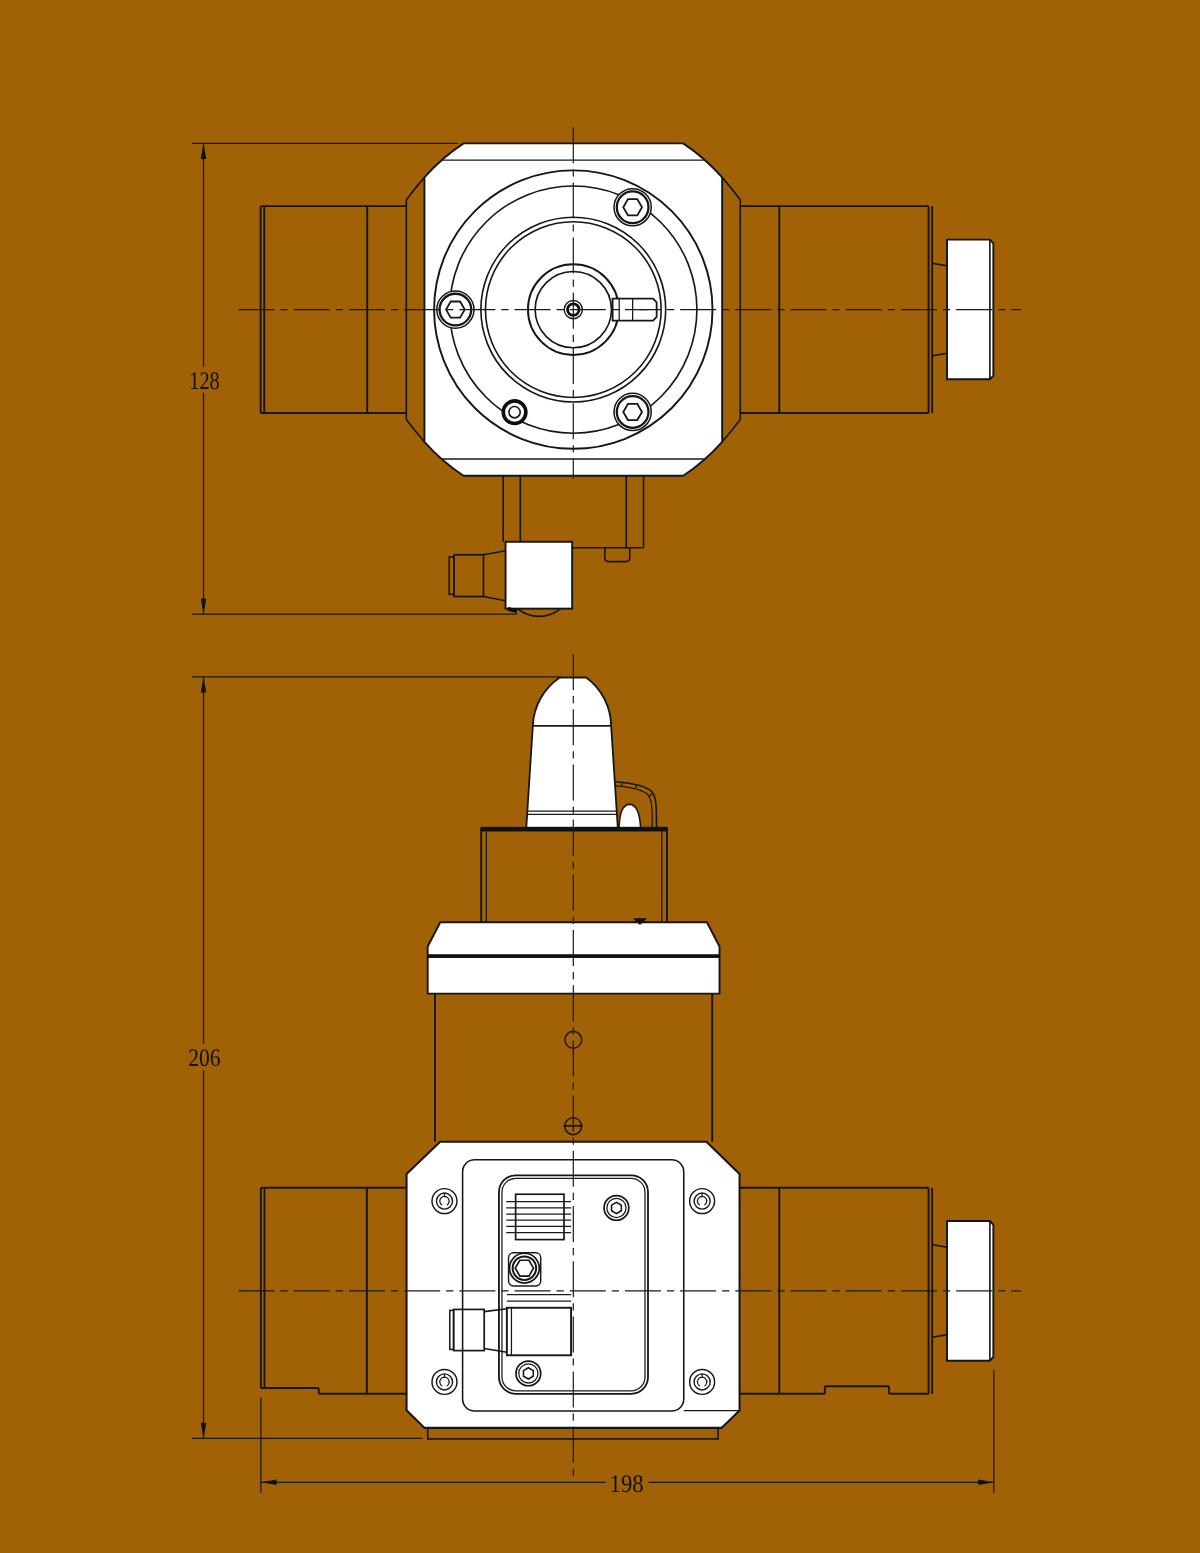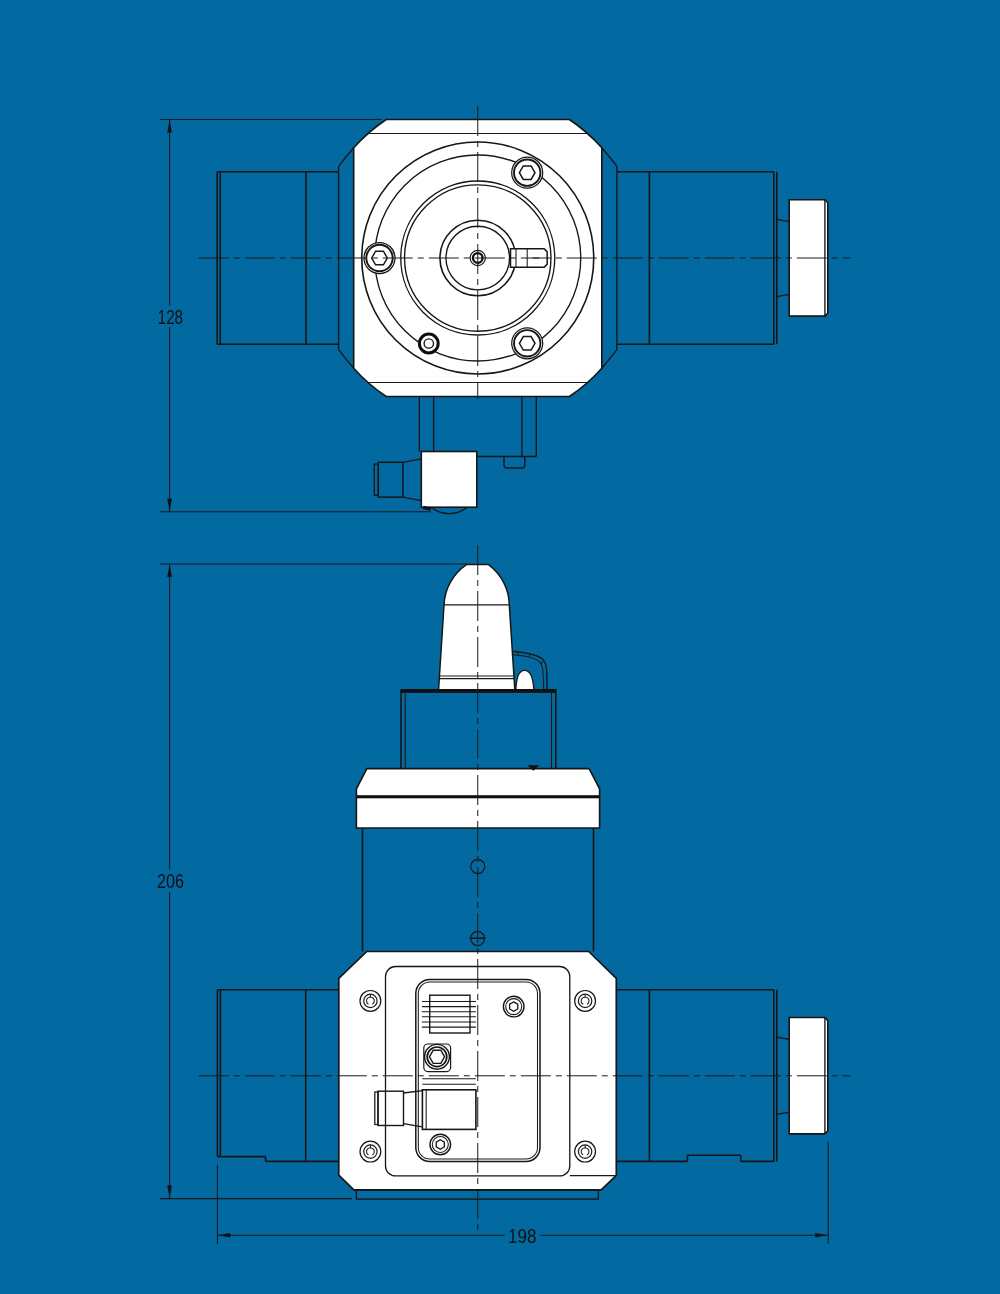--- a/index.html
+++ b/index.html
@@ -1,21 +1,21 @@
 <!DOCTYPE html>
 <html><head>
 <meta charset="utf-8">
 <style>
   html, body { margin: 0; padding: 0; background: #ffffff; }
   .sheet {
     position: relative;
     width: 1000px;
     height: 1294px;
-    background: #0369a1;
-    font-family: Liberation Sans, sans-serif;
+    background: #a16207;
+    font-family: Liberation Serif, serif;
   }
   svg { display: block; }
   .ln   { fill: none; stroke: #161616; stroke-width: 1.6; stroke-linecap: butt; }
   .lnm  { fill: none; stroke: #161616; stroke-width: 1.35; }
   .lnt  { fill: none; stroke: #1a1a1a; stroke-width: 1.05; }
   .lnw  { fill: #ffffff; stroke: #161616; stroke-width: 1.6; }
   .lnwm { fill: #ffffff; stroke: #161616; stroke-width: 1.35; }
   .fill { fill: #111111; stroke: none; }
   .cl   { fill: none; stroke: #1a1a1a; stroke-width: 1.0; stroke-dasharray: 30 5 6 5; }
   .dim  { fill: none; stroke: #1a1a1a; stroke-width: 1.05; }

